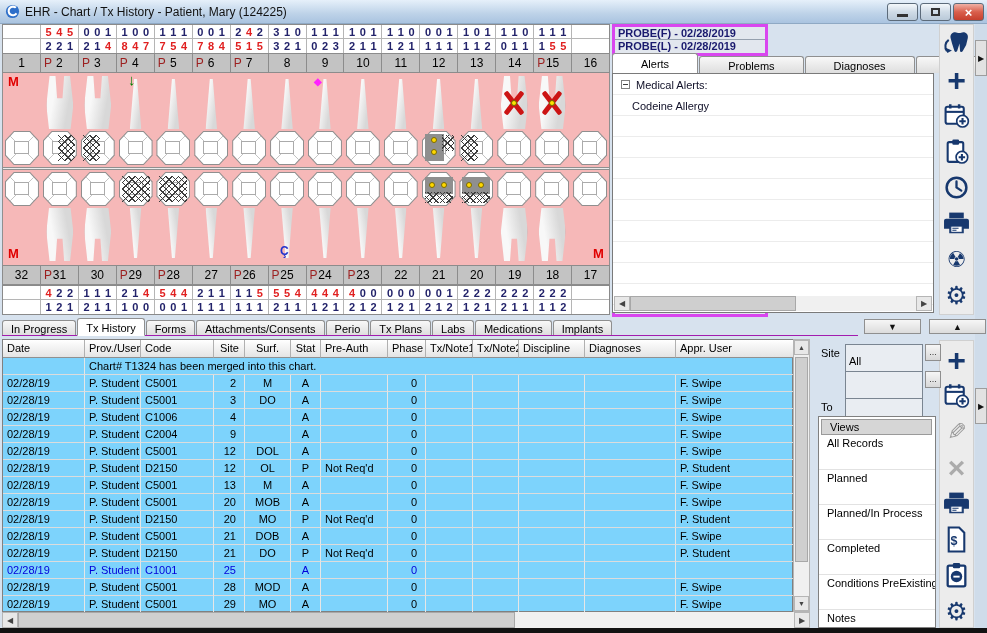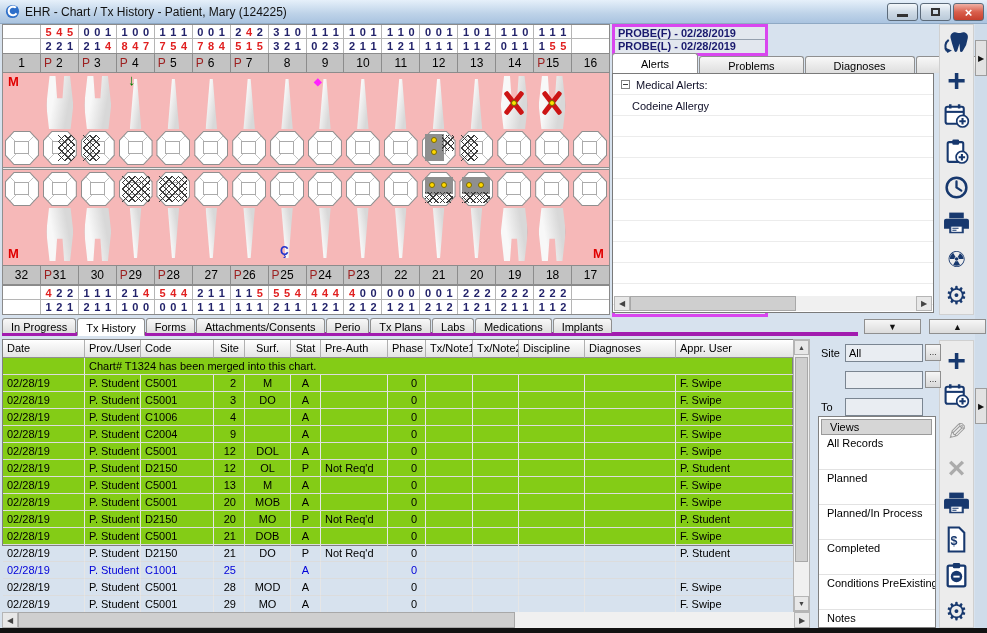--- a/index.html
+++ b/index.html
@@ -126,32 +126,32 @@
   .tool.g-radiology { font-size:22px; color:#17386e; }
   .tool.g-edit { font-size:24px; color:#9a9a9a; transform:scaleX(-1); }
   .tool.g-delete { font-size:30px; font-weight:bold; color:#ababab; line-height:26px; }
   .collapse-btn { position:absolute; width:12px; height:36px; background:#e2e2e2; border:1px solid #9d9d9d;
     color:#111; font-size:8px; display:flex; align-items:center; justify-content:center; }
   #collapse-top { left:975px; top:40px; }
   #collapse-bottom { left:975px; top:388px; }
   .right-strip { position:absolute; left:975px; top:24px; width:12px; height:604px; background:#cfdcea; }
 
   
-  #tabbar { position:absolute; left:2px; top:318px; width:856px; height:18px; display:flex; 
-    border-bottom:4px solid #a21caf; }
+  #tabbar { position:absolute; left:2px; top:318px; width:856px; height:18px; display:flex; align-items:flex-end;
+    border-bottom:1px solid #a21caf; }
   #tabbar .tab { height:15px; padding:2px 8px 1px; }
   #tabbar .tab.active { height:18px; padding-top:3px; margin-bottom:-1px; border-bottom:1px solid #fff; }
   .arrow-btn { position:absolute; width:57px; height:15px; background:linear-gradient(#f6f6f6,#dcdcdc);
     border:1px solid #8f8f8f; display:flex; align-items:center; justify-content:center; font-size:9px; color:#111; }
   #btn-expand-down { left:864px; top:319px; }
   #btn-expand-up { left:929px; top:319px; }
 
   
   :root { --cols: 82px 56px 73px 31px 46px 30px 67px 38px 47px 46px 66px 91px 118px; }
-  #tx-table { position:absolute; left:2px; top:339px; width:791px; height:207px; background:#84cc16; border:1px solid #808080; }
+  #tx-table { position:absolute; left:2px; top:339px; width:791px; height:273px; background:#7dd3fc; border:1px solid #808080; }
   .thead { display:grid; grid-template-columns:var(--cols); height:18px; }
   .th { font-size:11px; color:#000; background:linear-gradient(#ffffff,#e4e4e4); border-right:1px solid #b0b0b0;
     border-bottom:1px solid #909090; padding:2px 0 0 4px; white-space:nowrap; overflow:hidden; }
   .th.c3, .th.c7 { text-align:right; padding-right:5px; }
   .th.c4, .th.c5 { text-align:center; padding-left:0; }
   .trow { display:grid; grid-template-columns:var(--cols); height:17px; }
   .td { font-size:11px; color:#000; border-right:1px solid #e6e6e6; border-bottom:1px solid #dcdcdc;
     padding:2px 0 0 4px; white-space:nowrap; overflow:hidden; }
   .td.c3, .td.c7 { text-align:right; padding-right:8px; }
   .td.c4, .td.c5 { text-align:center; padding-left:0; }
@@ -161,21 +161,21 @@
   .vscroll .sbtn { width:15px; }
   .vthumb { position:absolute; left:1px; top:17px; width:13px; height:205px; background:#cfcfcf; border:1px solid #a8a8a8; }
   .vscroll .sbtn.bottom { position:absolute; bottom:0; }
   #hscroll-main { position:absolute; left:2px; top:612px; width:808px; height:16px; background:#f0f0f0; display:flex; }
   #hscroll-main .sbtn { height:16px; }
   #hscroll-main .sthumb { height:16px; }
 
   
   .fl { position:absolute; font-size:11px; color:#000; }
   .fin { position:absolute; height:17px; border:1px solid #7a8591; background:#e9edf2; font-size:11px;
-    padding:8px 3px; font-family:"Liberation Sans",sans-serif; color:#000; }
+    padding:16px 3px; font-family:"Liberation Sans",sans-serif; color:#000; }
   .fbtn { position:absolute; width:16px; height:17px; background:linear-gradient(#f6f6f6,#d8d8d8);
     border:1px solid #8f8f8f; font-size:9px; text-align:center; line-height:14px; color:#333; }
   #views-box { position:absolute; left:818px; top:416px; width:118px; height:212px; background:#fff; border:1px solid #808080; }
   #views-header { margin:2px 3px 0 2px; height:16px; background:#d6d6d6; border:1px solid #9a9a9a;
     font-size:11px; padding:1px 0 0 8px; color:#000; }
   .view-item { height:35px; font-size:11px; padding:2px 0 0 8px; border-bottom:1px solid #e2e2e2; color:#000; white-space:nowrap; overflow:hidden; }
 
   .bottom-frame { position:absolute; left:0; top:628px; width:987px; height:5px; background:#121212; }
 </style>
 </head>

